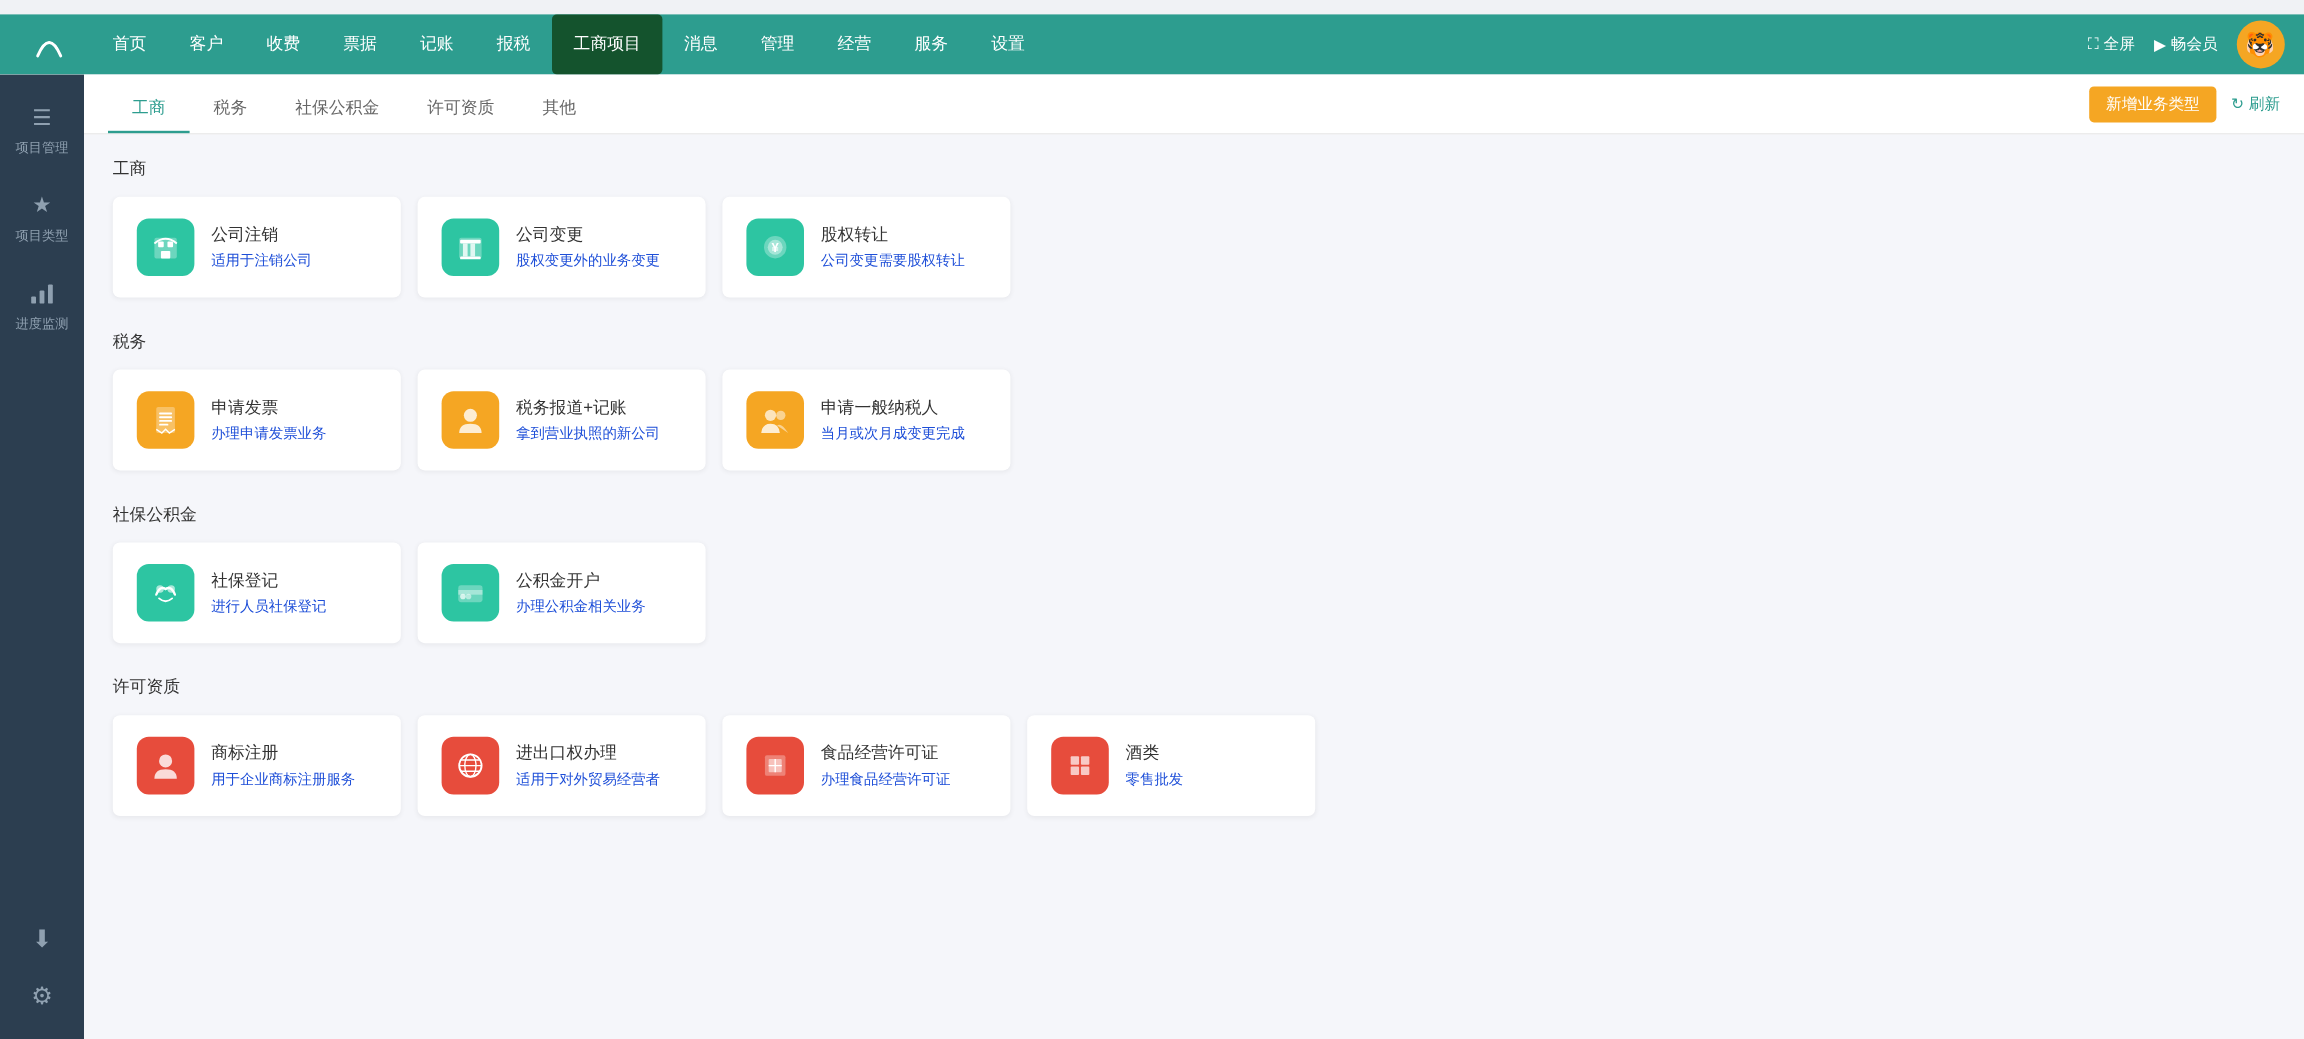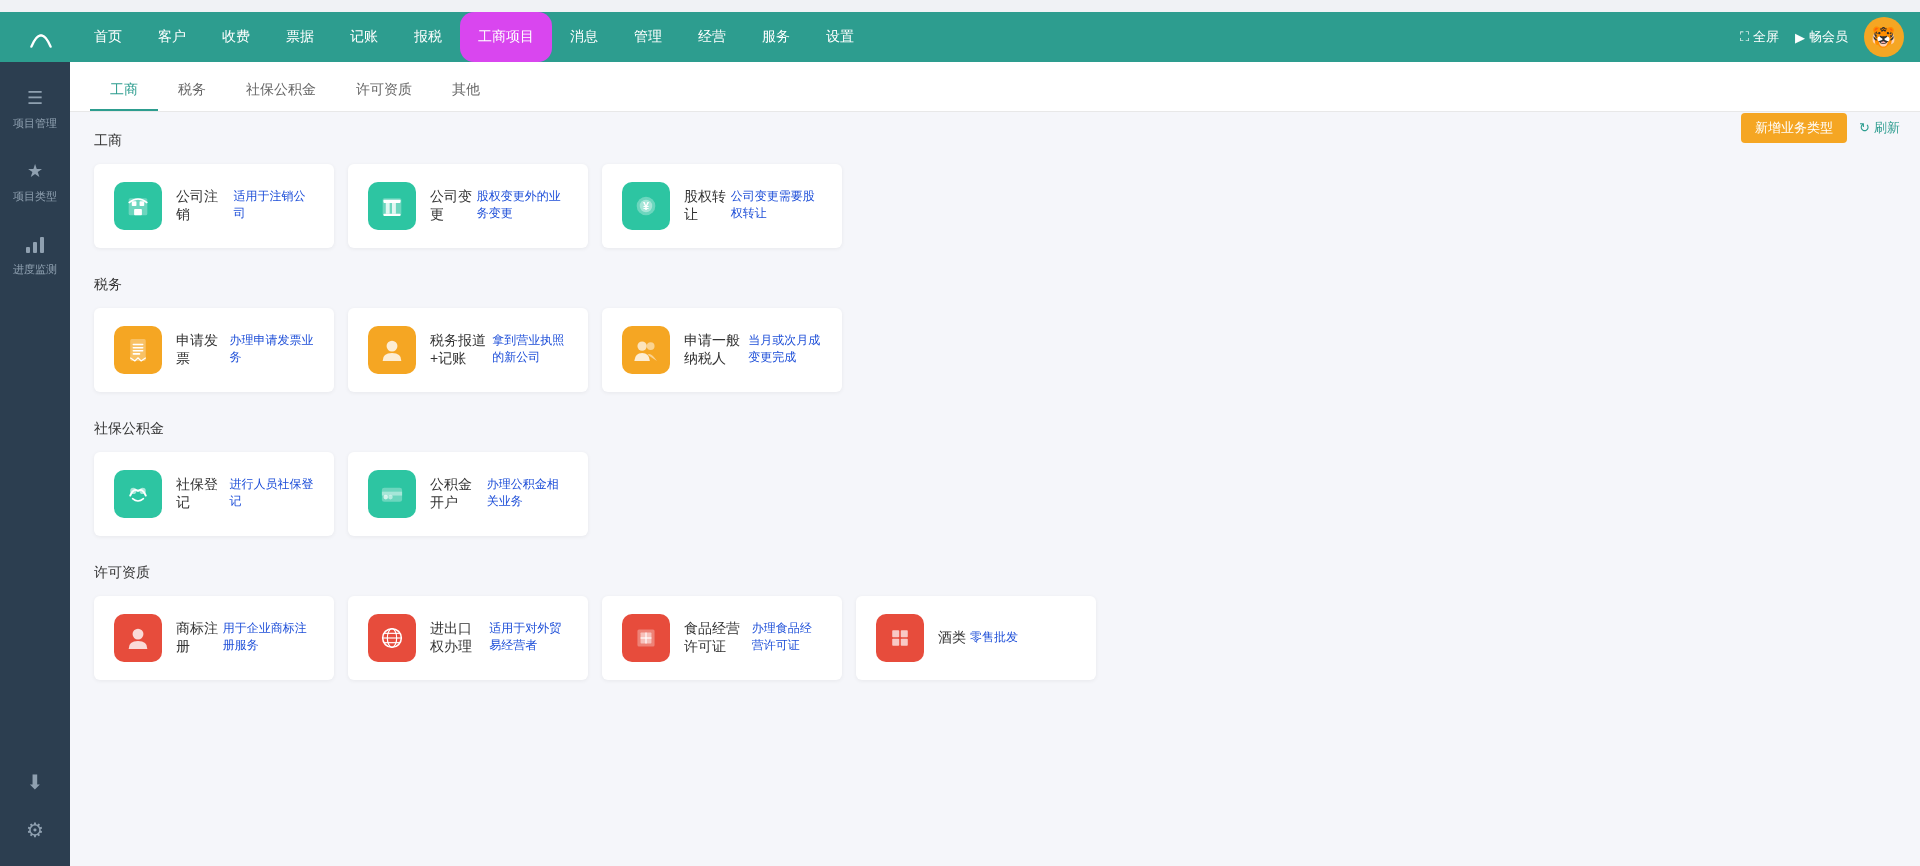--- a/index.html
+++ b/index.html
@@ -34,22 +34,22 @@
       color: #fff;
       padding: 0 18px;
       height: 50px;
       display: flex;
       align-items: center;
       cursor: pointer;
       font-size: 14px;
       white-space: nowrap;
     }
     .nav-item.active {
-      background: #d946ef;
-      border-radius: 14px;
+      background: #14532d;
+      border-radius: 4px;
     }
     .nav-right {
       display: flex;
       align-items: center;
       gap: 16px;
       color: #fff;
       font-size: 13px;
     }
     .nav-right .fullscreen-btn, .nav-right .member-btn {
       display: flex;
@@ -167,21 +167,20 @@
       background: #2d9d8f;
     }
     .tab-actions {
       position: absolute;
       right: 20px;
       top: 50%;
       transform: translateY(-50%);
       display: flex;
       align-items: center;
       gap: 12px;
-      margin-top: 41px;
     }
     .btn-add-type {
       background: #f5a623;
       color: #fff;
       border: none;
       border-radius: 4px;
       padding: 6px 14px;
       font-size: 13px;
       cursor: pointer;
       white-space: nowrap;
@@ -238,21 +237,21 @@
       display: flex;
       align-items: center;
       justify-content: center;
       flex-shrink: 0;
       font-size: 22px;
       color: #fff;
     }
     .card-icon.teal { background: #2dc5a2; }
     .card-icon.orange { background: #f5a623; }
     .card-icon.red { background: #e74c3c; }
-    .card-info { display: flex; flex-direction: row; gap: 4px; }
+    .card-info { display: flex; flex-direction: column; gap: 4px; }
     .card-title { font-size: 14px; color: #333; font-weight: 500; }
     .card-desc { font-size: 12px; color: #1d4ed8; }
   </style>
 </head>
 <body>
 
 <div class="top-nav">
   <div class="logo">
     <svg viewBox="0 0 40 40" fill="none">
       <path d="M8 32 Q20 4 32 32" stroke="white" stroke-width="3" fill="none" stroke-linecap="round"></path>

